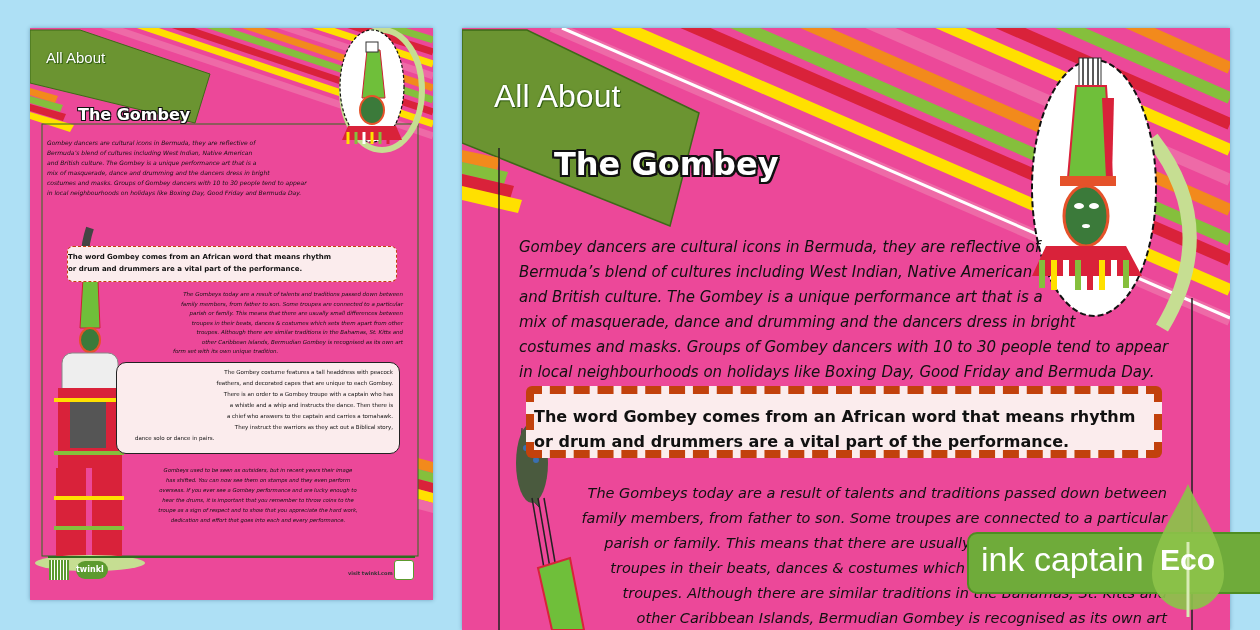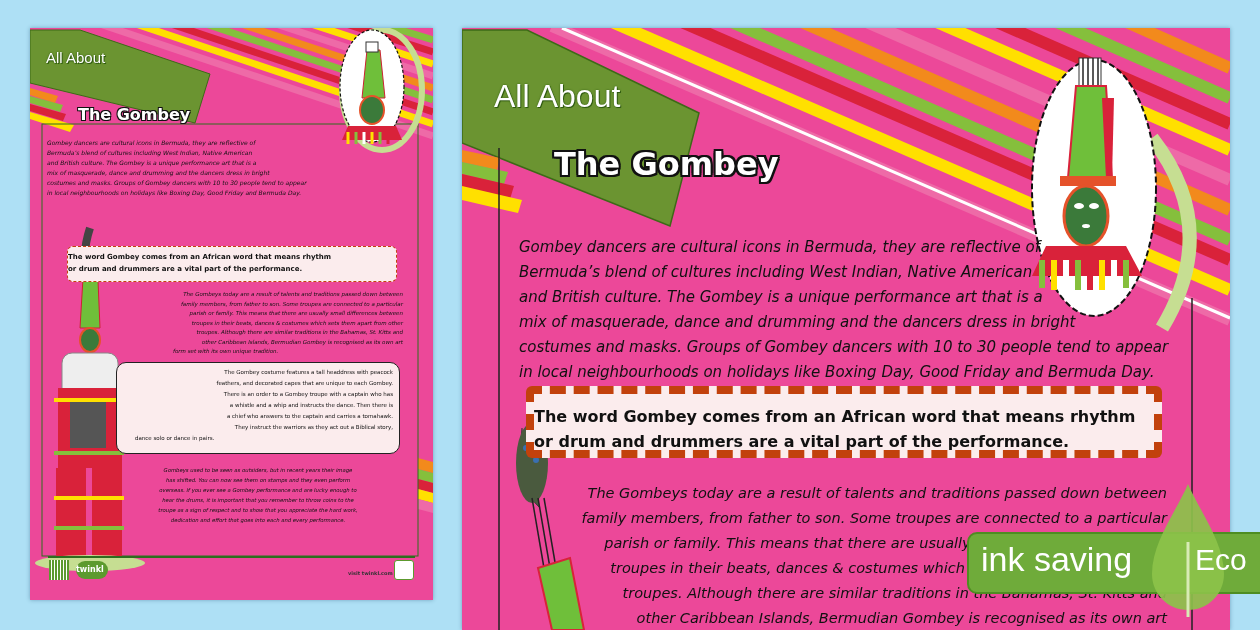--- a/index.html
+++ b/index.html
@@ -20,21 +20,21 @@
 
   .footer-line { position: absolute; background: #2c6e1e; }
   .qr { position: absolute; background: repeating-linear-gradient(90deg,#5c9a2e 0 2px,#fff 2px 3px), #5c9a2e; }
   .twinkl-logo { position: absolute; background: #5c9a2e; color: #fff; border-radius: 12px; font-size: 8px; font-weight: bold; text-align: left; }
   .visit-link { position: absolute; font-size: 5px; color: #333; font-weight: bold; }
   .badge-icon { position: absolute; border: 1px solid #5c9a2e; border-radius: 3px; background: #fff; }
 
   .eco-badge { position: absolute; left: 967px; top: 532px; width: 300px; height: 62px; background: #6fab3a; border: 2px solid #4e8d22; border-radius: 10px 0 0 10px; }
   .eco-text { position: absolute; left: 12px; top: 6px; font-family: "Liberation Sans", sans-serif; font-size: 34px; color: #fff; }
   .eco-drop { position: absolute; left: 1150px; top: 482px; width: 76px; height: 135px; }
-  .eco-label { position: absolute; left: 1160px; top: 543px; font-family: "Liberation Sans", sans-serif; font-weight: normal; font-size: 30px; color: #fff; margin-left: 35px; }
+  .eco-label { position: absolute; left: 1160px; top: 543px; font-family: "Liberation Sans", sans-serif; font-weight: bold; font-size: 30px; color: #fff; }
 </style>
 </head>
 <body>
 
 <div class="page" id="page-left">
   <svg class="stripes" viewBox="0 0 403 572">
     <g stroke-width="7" fill="none">
       <line x1="70" y1="-4" x2="403" y2="108" stroke="#ee6aa7"></line>
       <line x1="100" y1="-6" x2="403" y2="96" stroke="#ffe000"></line>
       <line x1="135" y1="-6" x2="403" y2="84" stroke="#d9223a"></line>
@@ -238,19 +238,19 @@
     <div>family members, from father to son. Some troupes are connected to a particular</div>
     <div>parish or family. This means that there are usually small differences between</div>
     <div>troupes in their beats, dances &amp; costumes which sets them apart from other</div>
     <div>troupes. Although there are similar traditions in the Bahamas, St. Kitts and</div>
     <div>other Caribbean Islands, Bermudian Gombey is recognised as its own art</div>
 
   </div>
 </div>
 
 <div class="eco-badge">
-  <span class="eco-text">ink saving</span>
+  <span class="eco-text">ink captain</span>
 </div>
 <svg class="eco-drop" viewBox="0 0 76 135">
   <path d="M38 2 C 50 30, 74 60, 74 92 C 74 112, 58 128, 38 128 C 18 128, 2 112, 2 92 C 2 60, 26 30, 38 2 Z" fill="#8cc24a" opacity="0.92"></path>
   <line x1="38" y1="60" x2="38" y2="135" stroke="#d8ebb5" stroke-width="3"></line>
 </svg>
 <span class="eco-label">Eco</span>
 
 </body></html>

